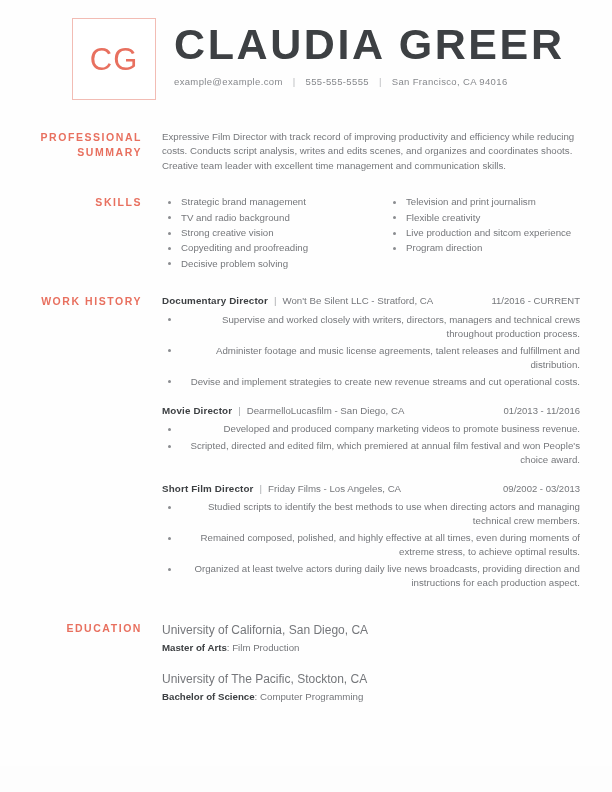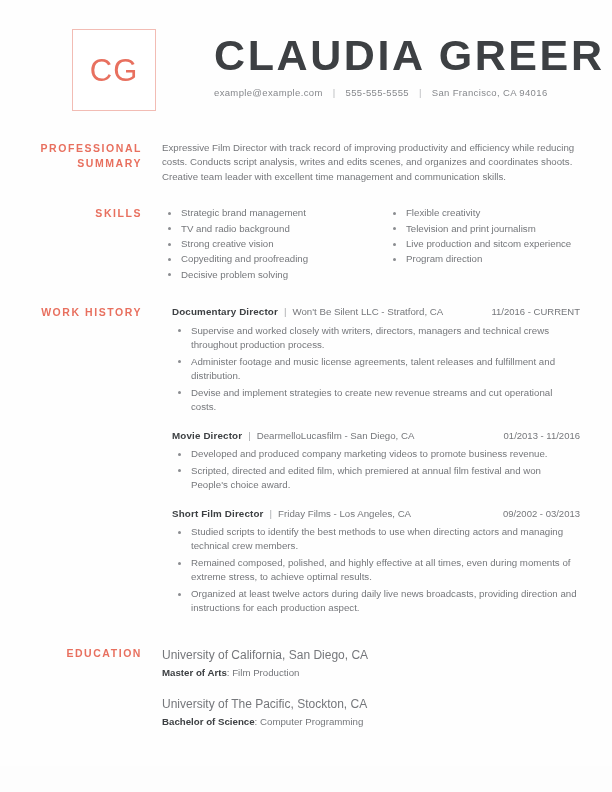--- a/index.html
+++ b/index.html
@@ -32,23 +32,22 @@
     left: 0;
     top: 0;
     width: 612px;
     padding: 0;
   }
 
   
   .header {
     display: flex;
     align-items: flex-start;
-    padding: 29px 32px 0 72px;
-    box-sizing: border-box;
-    gap: 40px;
+    padding: 18px 32px 0 72px;
+    box-sizing: border-box;
   }
   .monogram {
     width: 84px;
     height: 82px;
     min-width: 84px;
     border: 1px solid #f2bcb4;
     display: flex;
     align-items: center;
     justify-content: center;
     box-sizing: border-box;
@@ -147,21 +146,21 @@
     content: "";
     position: absolute;
     left: 6px;
     top: 5.5px;
     width: 3px;
     height: 3px;
     border-radius: 50%;
     background: #8a8c90;
   }
 
-  #work-section { margin-top: 22px; gap: 10px; }
+  #work-section { margin-top: 22px; }
   .job { margin-bottom: 15px; }
   .job:last-child { margin-bottom: 0; }
   .job-head {
     position: relative;
     padding-right: 110px;
     margin-bottom: 3px;
   }
   .job-title {
     color: #3d4043;
     font-size: 9.8px;
@@ -180,21 +179,21 @@
   }
   .job-dates {
     position: absolute;
     right: 0;
     top: 0;
     color: #75777b;
     font-size: 9.5px;
     white-space: nowrap;
   }
   .job ul.bullets { margin-top: 4px; }
-  .job ul.bullets li { margin-bottom: 3px; }
+  .job ul.bullets li { margin-bottom: 3px; text-align: right; }
 
   #education-section { margin-top: 28px; }
   .edu-item { margin-bottom: 14px; }
   .edu-item:last-child { margin-bottom: 0; }
   .edu-school {
     color: #75777b;
     font-size: 12px;
     line-height: 1.5;
     margin-bottom: 2px;
   }
@@ -249,22 +248,22 @@
             <ul class="bullets">
               <li>Strategic brand management</li>
               <li>TV and radio background</li>
               <li>Strong creative vision</li>
               <li>Copyediting and proofreading</li>
               <li>Decisive problem solving</li>
             </ul>
           </div>
           <div class="skills-col">
             <ul class="bullets">
+              <li>Television and print journalism</li>
               <li>Flexible creativity</li>
-              <li>Television and print journalism</li>
               <li>Live production and sitcom experience</li>
               <li>Program direction</li>
             </ul>
           </div>
         </div>
       </div>
     </div>
 
     <div class="section" id="work-section">
       <div class="sec-label">WORK HISTORY</div>

